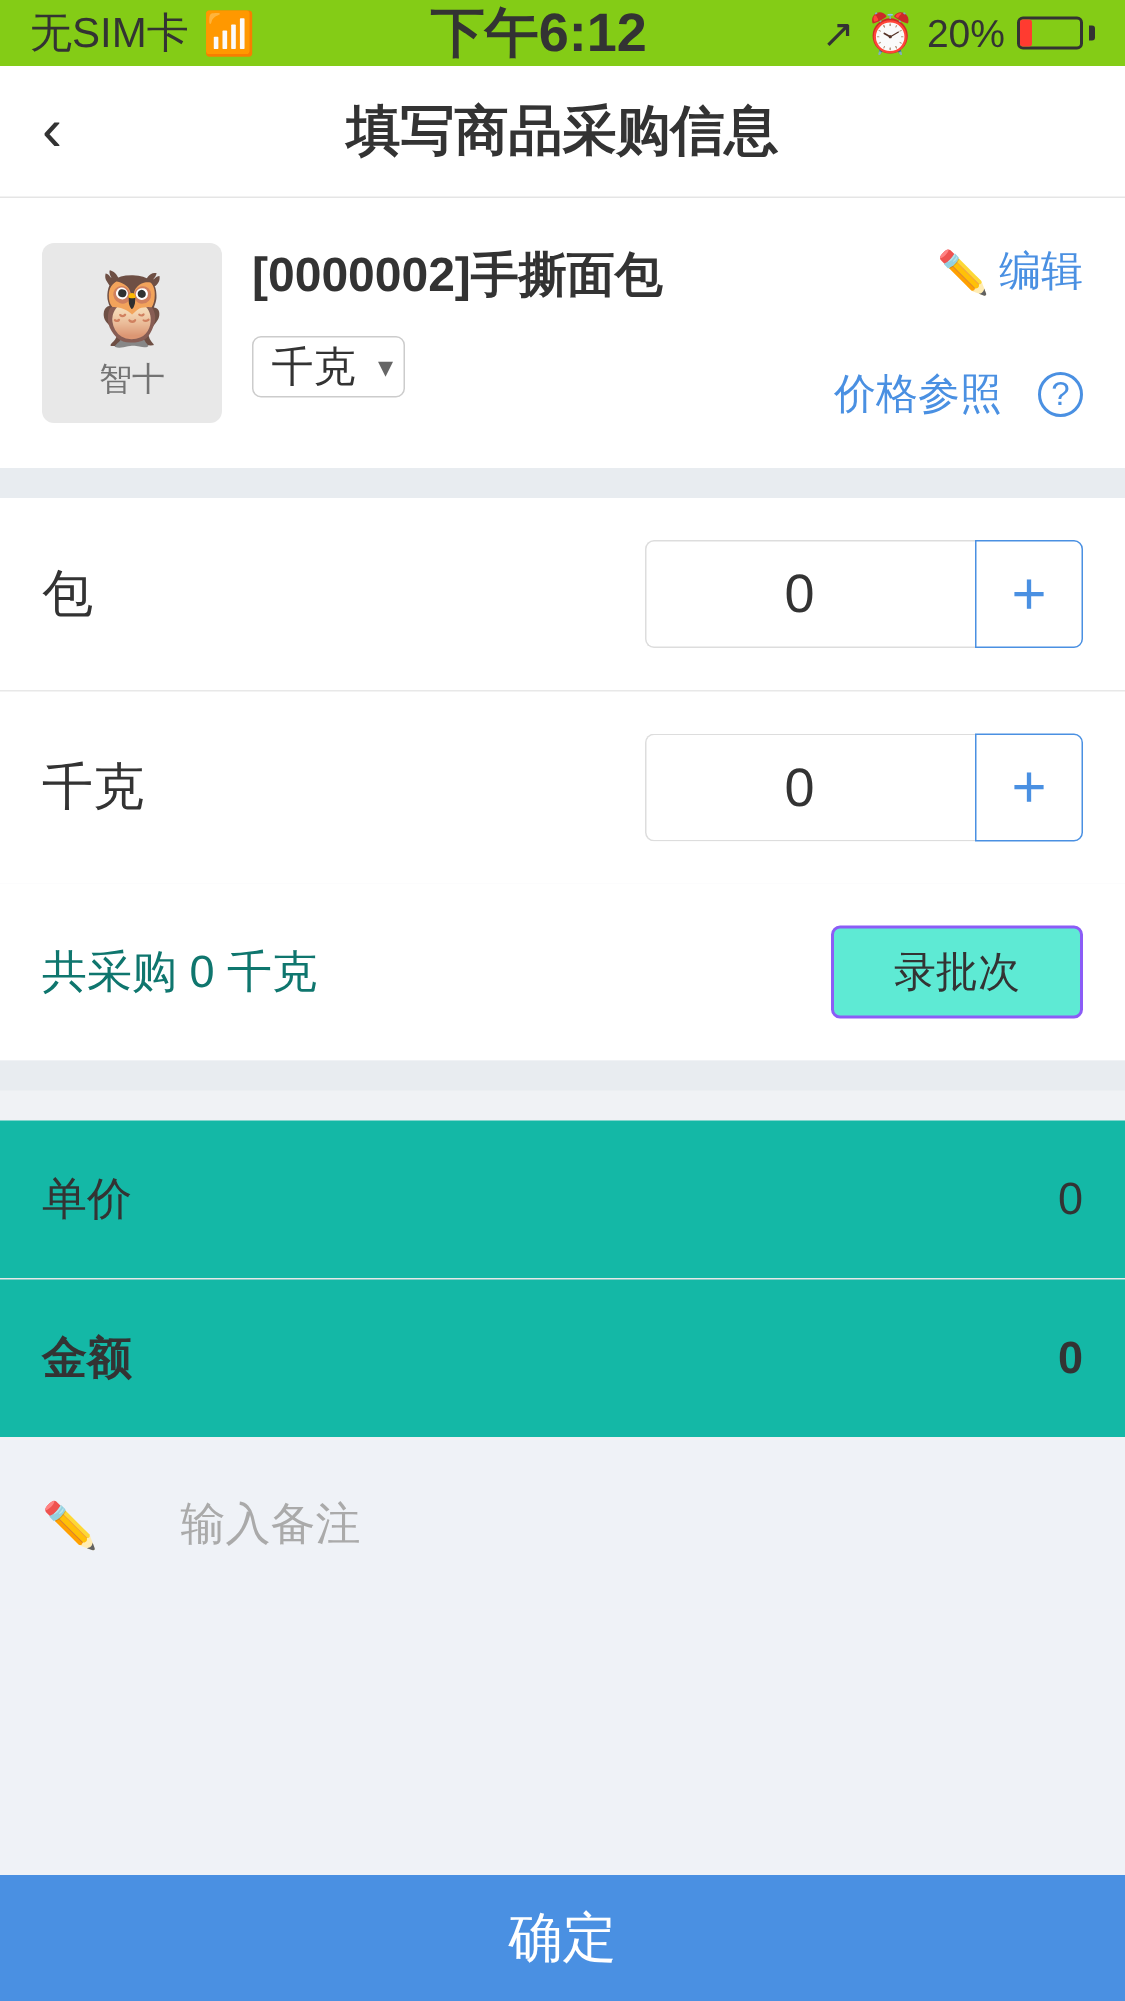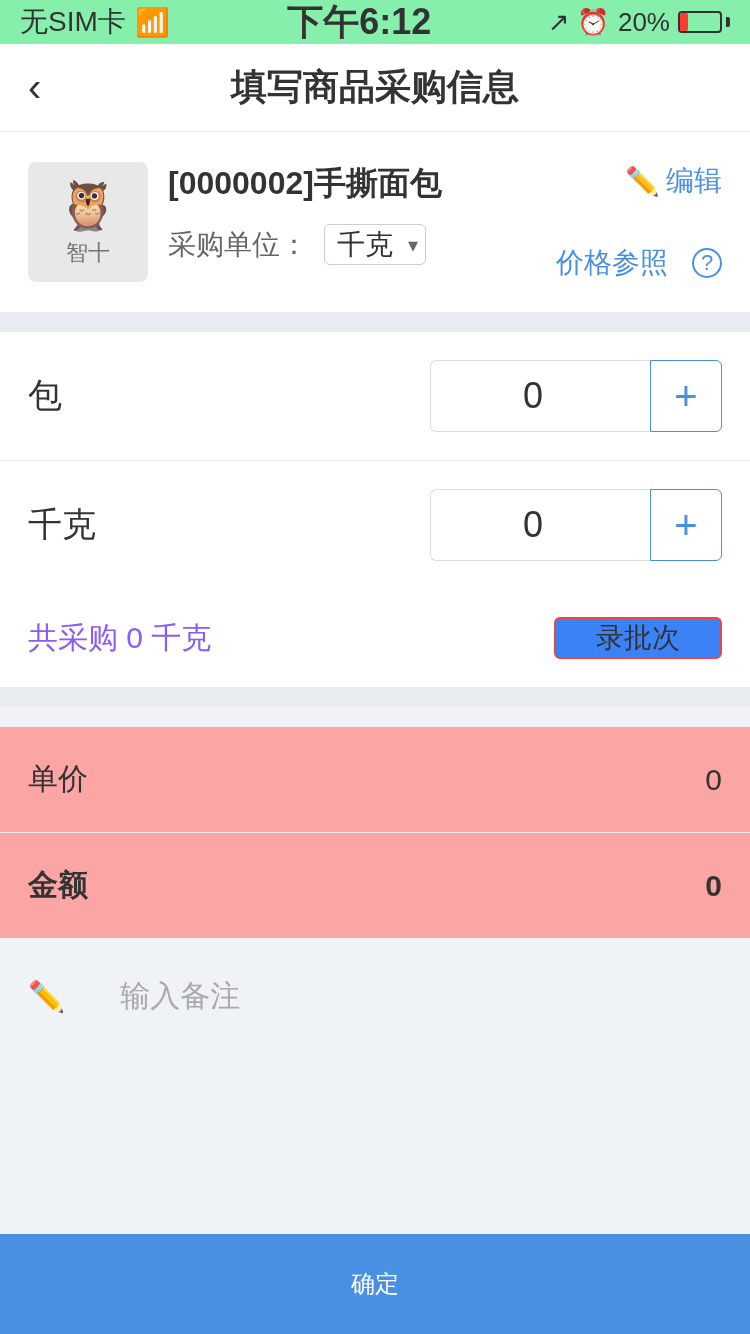--- a/index.html
+++ b/index.html
@@ -10,21 +10,21 @@
       font-family: -apple-system, "PingFang SC", "Helvetica Neue", sans-serif;
       background: #f0f2f5;
       font-size: 32px;
       color: #333;
     }
 
     
     .status-bar {
       width: 750px;
       height: 44px;
-      background: #86efac;
+      background: #84cc16;
       display: flex;
       align-items: center;
       justify-content: space-between;
       padding: 0 20px;
       font-size: 28px;
       font-weight: 500;
     }
     .status-left { display: flex; align-items: center; gap: 10px; }
     .status-center { font-size: 36px; font-weight: 600; }
     .status-right { display: flex; align-items: center; gap: 8px; font-size: 26px; }
@@ -215,33 +215,33 @@
     }
 
     
     .summary-row {
       background: #fff;
       display: flex;
       align-items: center;
       justify-content: space-between;
       padding: 28px 28px;
     }
-    .summary-text { font-size: 30px; color: #8b5cf6; }
+    .summary-text { font-size: 30px; color: #0f766e; }
     .batch-btn {
-      padding: 0 40px;
-      border: 2px solid #ef4444;
+      padding: 10px 40px;
+      border: 2px solid #8b5cf6;
       border-radius: 6px;
       font-size: 28px;
       color: #333;
-      background: #3b82f6;
+      background: #5eead4;
       cursor: pointer;
     }
 
     
-    .price-section { background: #fca5a5; margin-top: 20px; }
+    .price-section { background: #14b8a6; margin-top: 20px; }
     .price-row {
       display: flex;
       align-items: center;
       justify-content: space-between;
       padding: 32px 28px;
       border-bottom: 1px solid #e8e8e8;
     }
     .price-row:last-child { border-bottom: none; font-weight: bold; }
     .price-label { font-size: 30px; color: #333; }
     .price-value { font-size: 30px; color: #333; }
@@ -260,24 +260,24 @@
 
     
     .spacer { height: 300px; background: #eff2f7; }
 
     
     .confirm-btn {
       position: fixed;
       bottom: 0;
       left: 0;
       width: 750px;
-      height: 100px;
+      height: 84px;
       background: #4a90e2;
       color: #fff;
-      font-size: 24px;
+      font-size: 36px;
       font-weight: 500;
       display: flex;
       align-items: center;
       justify-content: center;
       cursor: pointer;
       border: none;
       outline: none;
     }
 
     select {
@@ -319,21 +319,20 @@
 </div>
 
 <div class="product-card">
   <div class="product-thumb">
     <span class="product-thumb-owl">🦉</span>
     <span class="product-thumb-label">智十</span>
   </div>
   <div class="product-info">
     <div class="product-name">[0000002]手撕面包</div>
     <div class="product-unit-row">
-      <span class="unit-label">采购单位：</span>
       <div class="unit-select-wrap">
         <select>
           <option>千克</option>
           <option>包</option>
         </select>
       </div>
     </div>
   </div>
   <div class="product-edit">
     <span>✏️</span>

